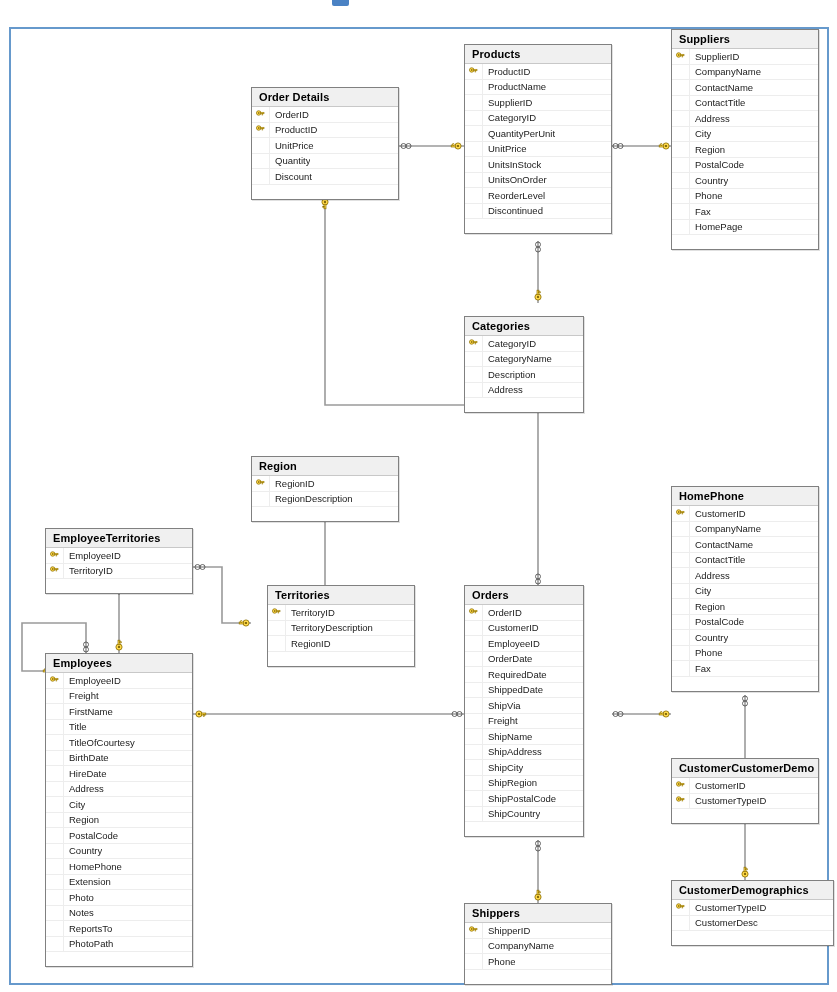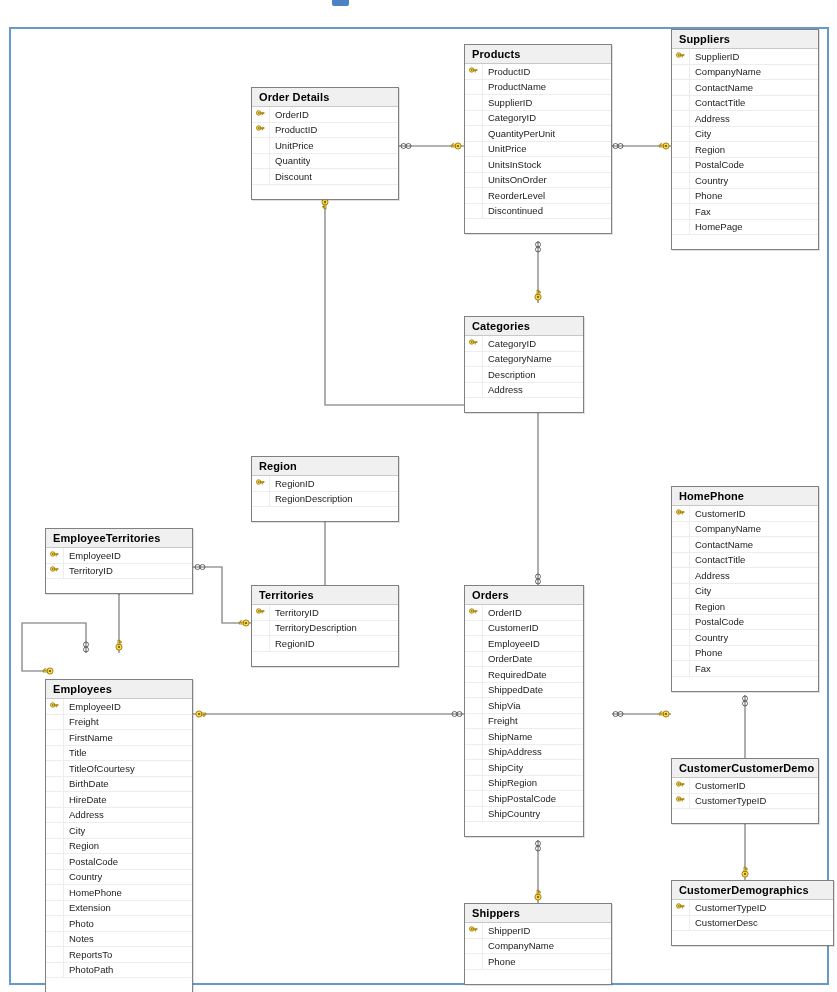--- a/index.html
+++ b/index.html
@@ -478,21 +478,21 @@
                 <circle cx="3" cy="3.3" r="0.9" fill="#6b5400"></circle>
                 <rect x="4.6" y="2.5" width="4.3" height="1.7" fill="#ffd94a" stroke="#8a6d00" stroke-width="0.6"></rect>
                 <rect x="6.6" y="3.9" width="1.0" height="1.7" fill="#ffd94a" stroke="#8a6d00" stroke-width="0.5"></rect>
               </svg>
             </div>
             <div class="field-name">TerritoryID</div>
           </div>
           <div class="entity-pad"></div>
         </div>
       </div>
-      <div class="entity" style="left: 251px; top: 585px; width: 148px;">
+      <div class="entity" style="left: 267px; top: 585px; width: 148px;">
         <div class="entity-header">Territories</div>
         <div class="entity-rows">
           <div class="field-row">
             <div class="field-gutter">
               <svg class="key-icon" viewBox="0 0 10 10" aria-hidden="true">
                 <circle cx="3" cy="3.3" r="2.5" fill="#ffd94a" stroke="#8a6d00" stroke-width="0.8"></circle>
                 <circle cx="3" cy="3.3" r="0.9" fill="#6b5400"></circle>
                 <rect x="4.6" y="2.5" width="4.3" height="1.7" fill="#ffd94a" stroke="#8a6d00" stroke-width="0.6"></rect>
                 <rect x="6.6" y="3.9" width="1.0" height="1.7" fill="#ffd94a" stroke="#8a6d00" stroke-width="0.5"></rect>
               </svg>
@@ -629,21 +629,21 @@
             <div class="field-gutter"></div>
             <div class="field-name">ShipPostalCode</div>
           </div>
           <div class="field-row">
             <div class="field-gutter"></div>
             <div class="field-name">ShipCountry</div>
           </div>
           <div class="entity-pad"></div>
         </div>
       </div>
-      <div class="entity" style="left: 45px; top: 653px; width: 148px; margin-top: 26px;">
+      <div class="entity" style="left: 45px; top: 653px; width: 148px;">
         <div class="entity-header">Employees</div>
         <div class="entity-rows">
           <div class="field-row">
             <div class="field-gutter">
               <svg class="key-icon" viewBox="0 0 10 10" aria-hidden="true">
                 <circle cx="3" cy="3.3" r="2.5" fill="#ffd94a" stroke="#8a6d00" stroke-width="0.8"></circle>
                 <circle cx="3" cy="3.3" r="0.9" fill="#6b5400"></circle>
                 <rect x="4.6" y="2.5" width="4.3" height="1.7" fill="#ffd94a" stroke="#8a6d00" stroke-width="0.6"></rect>
                 <rect x="6.6" y="3.9" width="1.0" height="1.7" fill="#ffd94a" stroke="#8a6d00" stroke-width="0.5"></rect>
               </svg>

